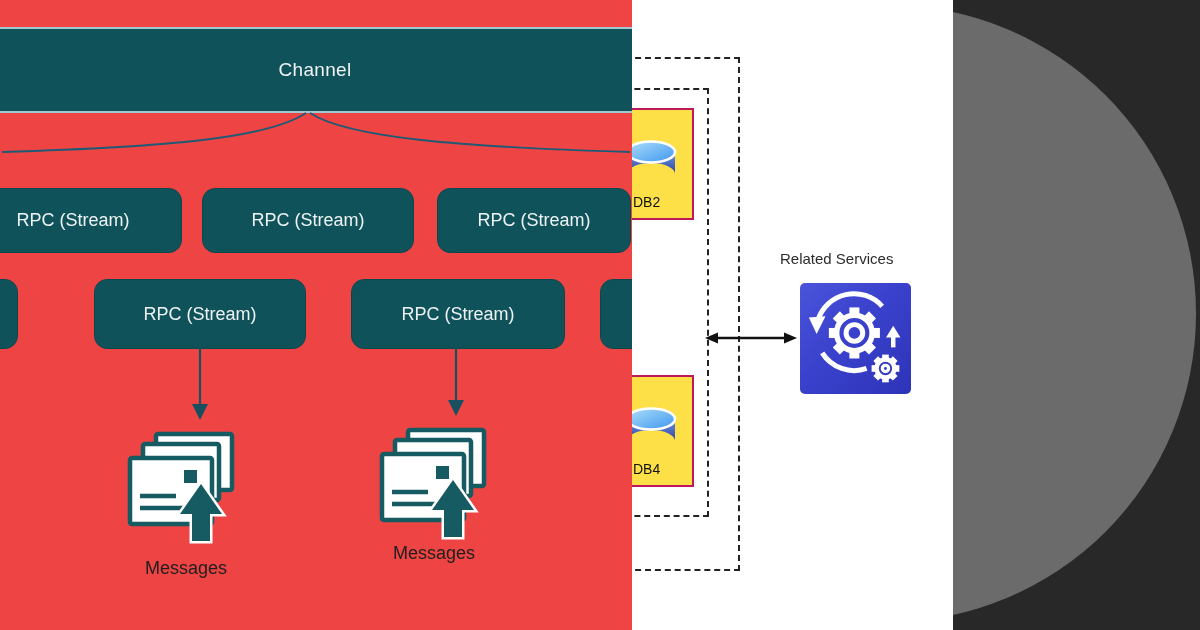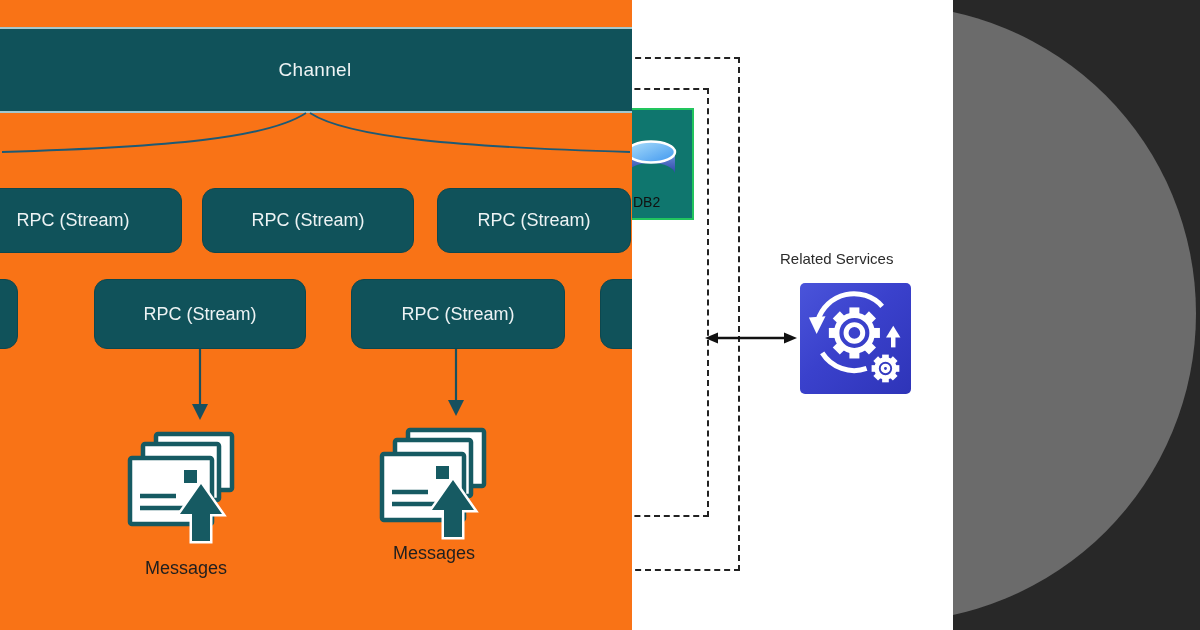--- a/index.html
+++ b/index.html
@@ -6,39 +6,39 @@
   #canvas{
     position:relative;width:1200px;height:630px;overflow:hidden;
     background:#ffffff;font-family:"Liberation Sans",sans-serif;
   }
   
   .dashed-rect{position:absolute;border:2px dashed #222;border-left:none;background:transparent;}
   #dashed-outer{left:556px;top:57px;width:182px;height:510px;}
   #dashed-inner{left:556px;top:88px;width:151px;height:425px;}
   .db-box{
     position:absolute;left:591px;width:103px;height:112px;
-    border:2px solid #22c55e;background:#0f766e;box-sizing:border-box;
+    border:2px solid #be185d;background:#fde047;box-sizing:border-box;
   }
   #db-box-1{top:108px;}
   #db-box-2{top:375px;}
   .db-cyl{position:absolute;left:30px;top:28px;}
   .db-label{position:absolute;left:40px;top:84px;font-size:14px;color:#111;}
   #double-arrow{position:absolute;left:704px;top:330px;}
   #related-services-label{
     position:absolute;left:780px;top:250px;width:152px;text-align:left;
     font-size:15px;color:#2b2b2b;
   }
   #services-icon{
     position:absolute;left:800px;top:283px;width:111px;height:111px;
     border-radius:5px;background:linear-gradient(135deg,#4a54da 0%,#3a41cc 45%,#2e34b8 100%);
   }
   
   #left-image{
     position:absolute;left:0;top:0;width:632px;height:630px;
-    background:#f97316;overflow:hidden;z-index:2;
+    background:#ef4444;overflow:hidden;z-index:2;
   }
   #channel-box{
     position:absolute;left:-16px;top:27px;width:662px;height:86px;
     background:#10525a;border:2px solid #a3c8cf;border-radius:10px;
     display:flex;align-items:center;justify-content:center;box-sizing:border-box;
   }
   #channel-box span{color:#eef3f4;font-size:19px;letter-spacing:.3px;}
   .rpc-box{
     position:absolute;background:#10525a;border:1px solid #0d474e;border-radius:13px;
     display:flex;align-items:center;justify-content:center;box-sizing:border-box;
@@ -90,20 +90,27 @@
           <stop offset="0" stop-color="#aee0fb"></stop>
             <stop offset="1" stop-color="#3e96ef"></stop>
         </linearGradient>
       </defs>
       <path d="M4 18 A24 11 0 0 1 52 18 L52 36 A24 11 0 0 0 4 36 Z" fill="url(#cylBody)"></path>
       <ellipse cx="28" cy="14" rx="24" ry="10.5" fill="url(#cylTop)" stroke="#ffffff" stroke-width="2.5"></ellipse>
     </svg>
     <span class="db-label">DB2</span>
   </div>
 
+  <div class="db-box" id="db-box-2">
+    <svg class="db-cyl" width="56" height="48" viewBox="0 0 56 48">
+      <path d="M4 18 A24 11 0 0 1 52 18 L52 36 A24 11 0 0 0 4 36 Z" fill="url(#cylBody)"></path>
+      <ellipse cx="28" cy="14" rx="24" ry="10.5" fill="url(#cylTop)" stroke="#ffffff" stroke-width="2.5"></ellipse>
+    </svg>
+    <span class="db-label">DB4</span>
+  </div>
 
   <svg id="double-arrow" width="94" height="16" viewBox="0 0 94 16">
     <line x1="10" y1="8" x2="84" y2="8" stroke="#111" stroke-width="2.4"></line>
     <polygon points="1,8 14,2.5 14,13.5" fill="#111"></polygon>
     <polygon points="93,8 80,2.5 80,13.5" fill="#111"></polygon>
   </svg>
 
   <div id="related-services-label">Related Services</div>
 
   <div id="services-icon">

